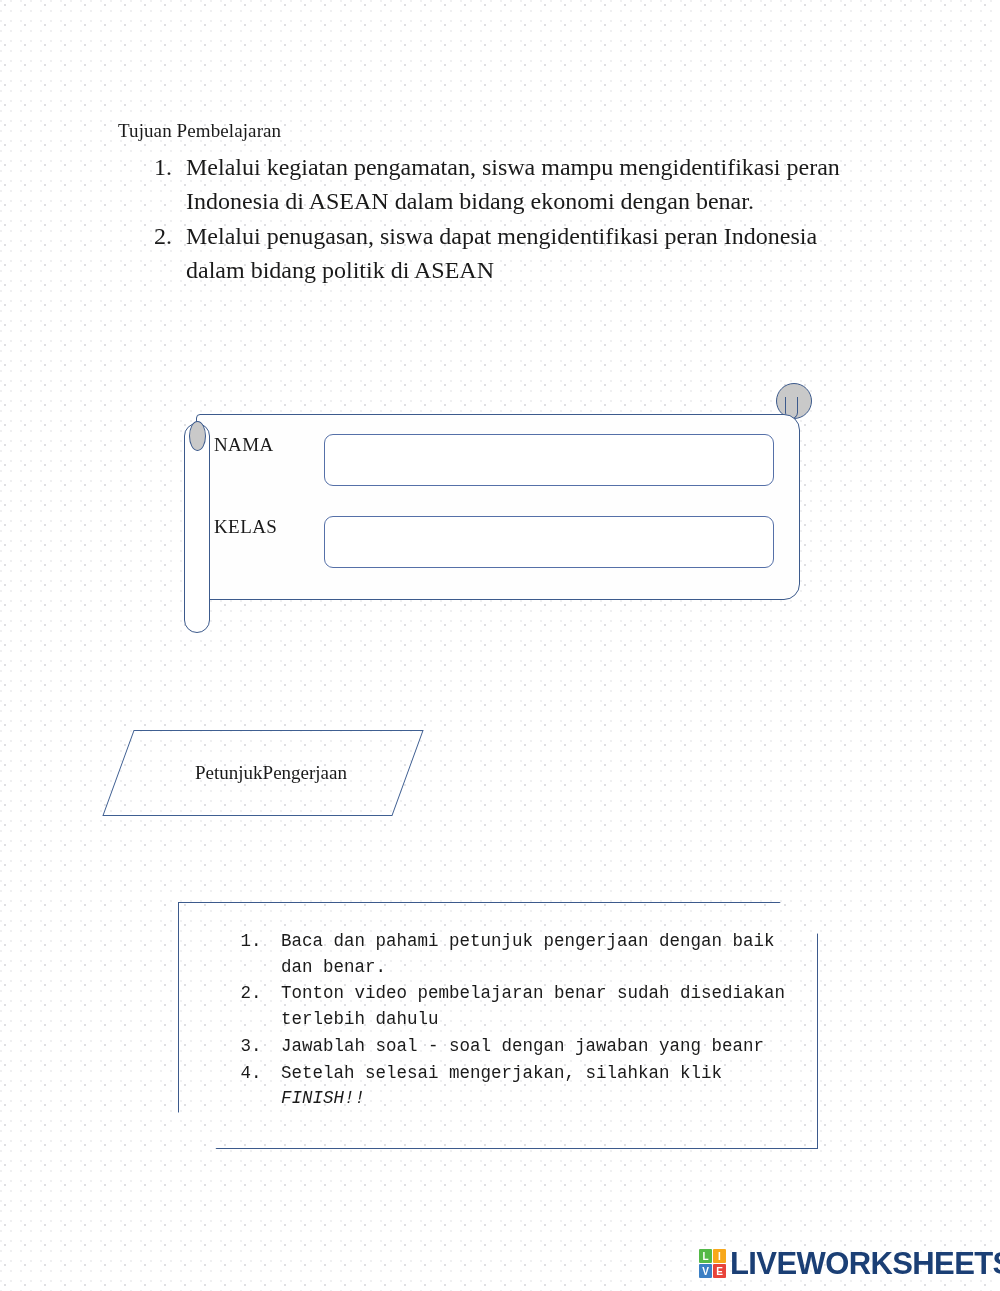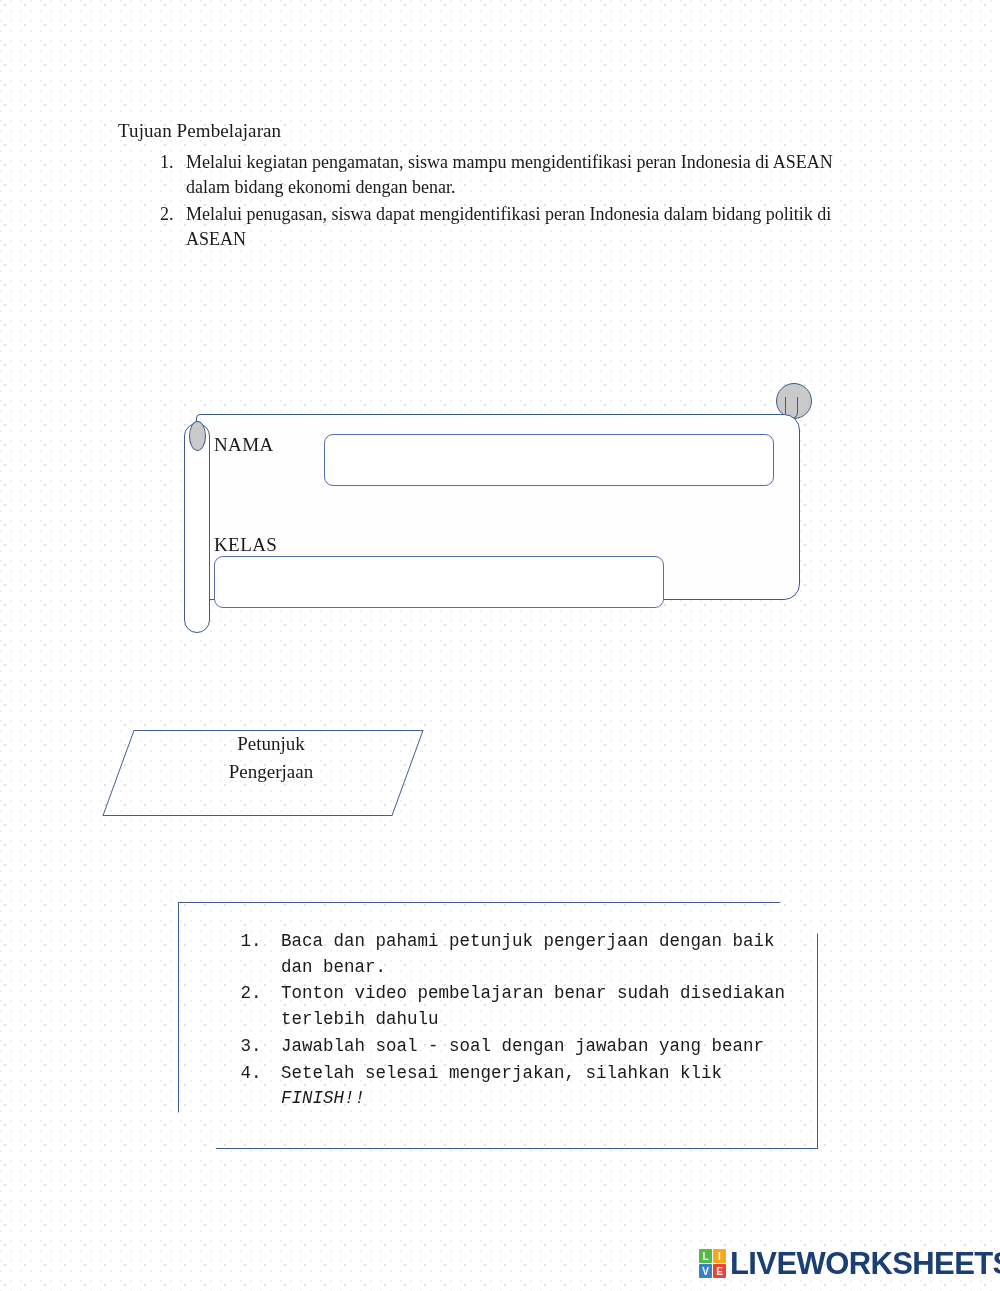--- a/index.html
+++ b/index.html
@@ -34,21 +34,21 @@
     font-size: 19px;
     line-height: 1.35;
     letter-spacing: 0.1px;
   }
   ol.obj-list {
     margin: 6px 0 0 0;
     padding-left: 60px;
     list-style-position: outside;
   }
   ol.obj-list > li {
-    font-size: 18px;
+    font-size: 24px;
     line-height: 1.42;
     padding-left: 8px;
     margin-bottom: 1px;
   }
 
   
   #identity-scroll {
     position: absolute;
     left: 184px;
     top: 383px;
@@ -111,21 +111,21 @@
     background: transparent;
     box-sizing: border-box;
   }
 
   .field-row {
     position: absolute;
     display: flex;
     align-items: flex-start;
   }
   #field-row-nama { left: 30px; top: 51px; }
-  #field-row-kelas { left: 30px; top: 151px; flex-direction: column; }
+  #field-row-kelas { left: 30px; top: 133px; }
   .field-label {
     width: 110px;
     font-size: 19px;
     letter-spacing: 0.4px;
   }
   .field-input {
     width: 450px;
     height: 52px;
     border: 1.5px solid #5570a8;
     border-radius: 9px;
@@ -151,22 +151,23 @@
     inset: 0;
     background: transparent;
     border: 1.6px solid #3f5f92;
     box-sizing: border-box;
     transform: skewX(-20deg);
   }
   #petunjuk-tag .para-text {
     position: absolute;
     inset: 0;
     display: flex;
-    flex-direction: column;
+    flex-direction: row;
     align-items: center;
+    justify-content: center;
     font-size: 19px;
     line-height: 1.45;
     padding-left: 16px;
     box-sizing: border-box;
   }
 
   
   #instructions-box {
     position: absolute;
     left: 178px;

